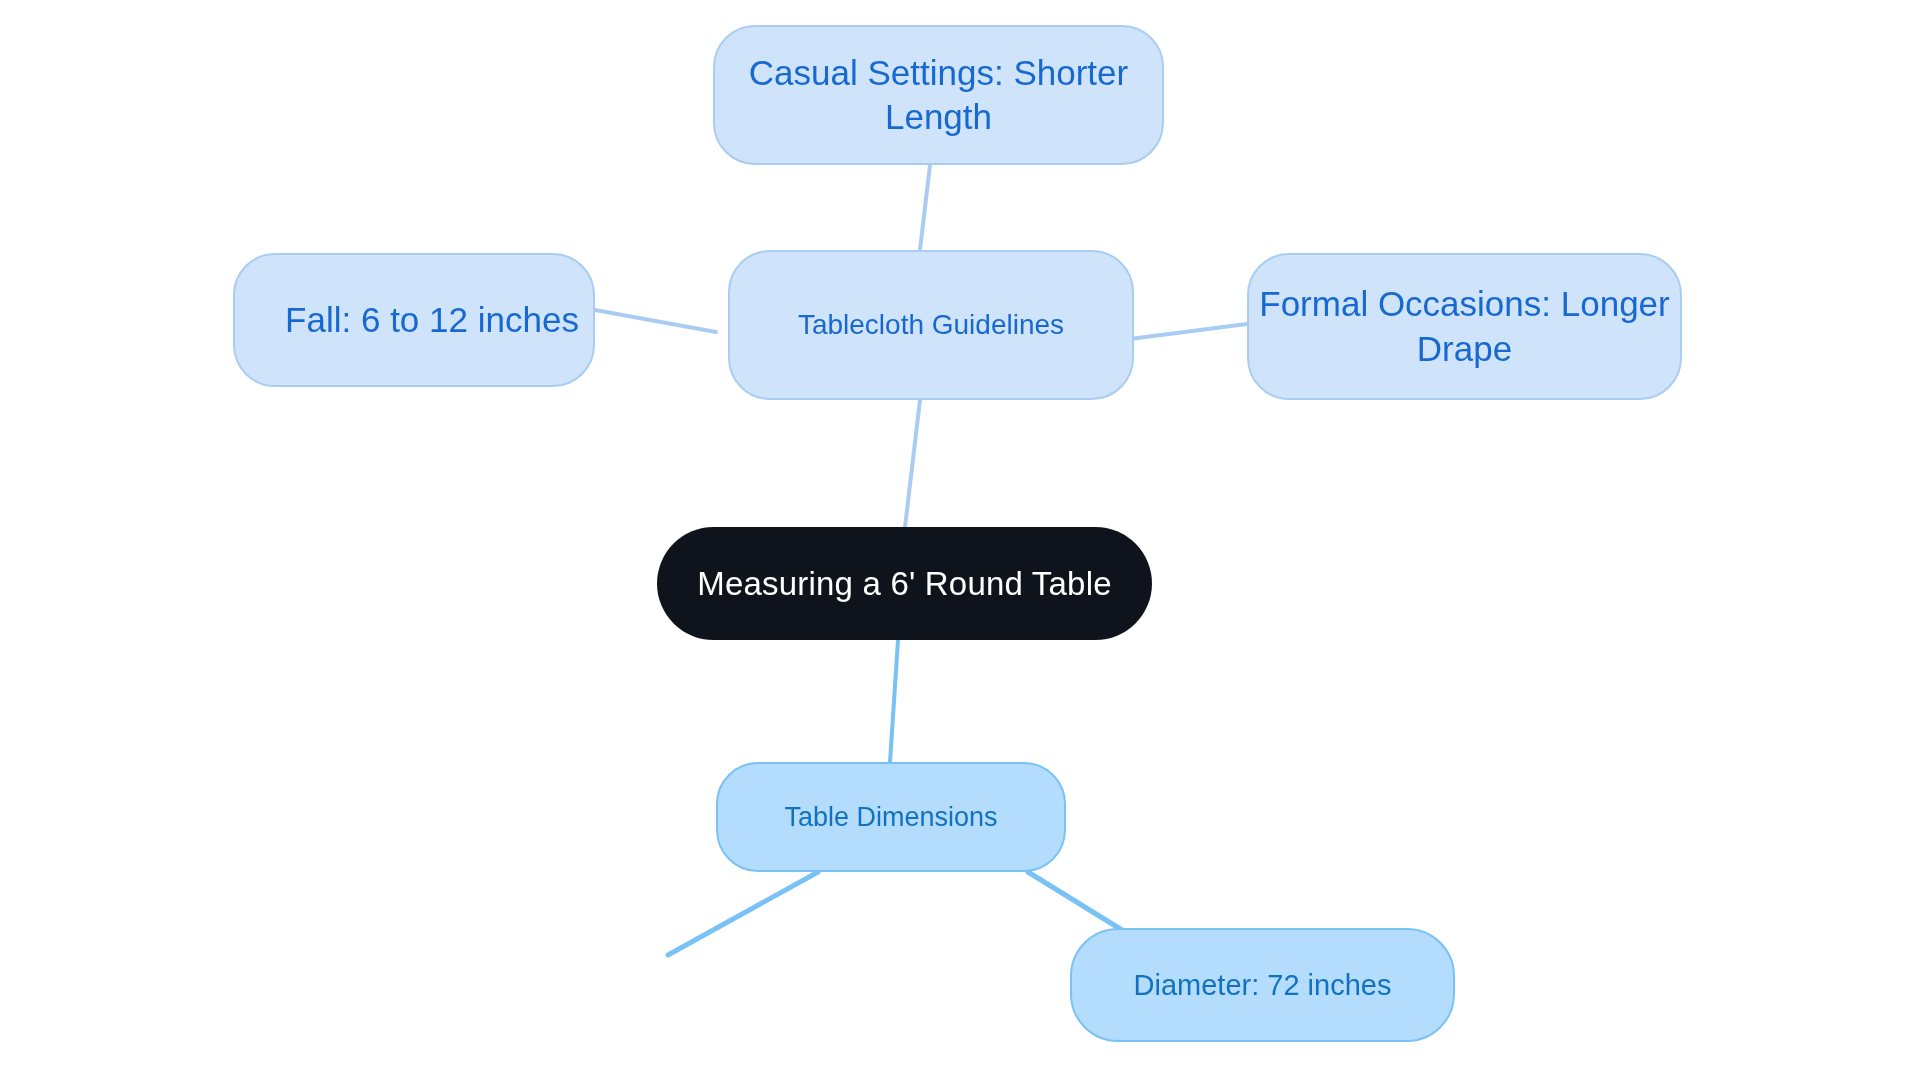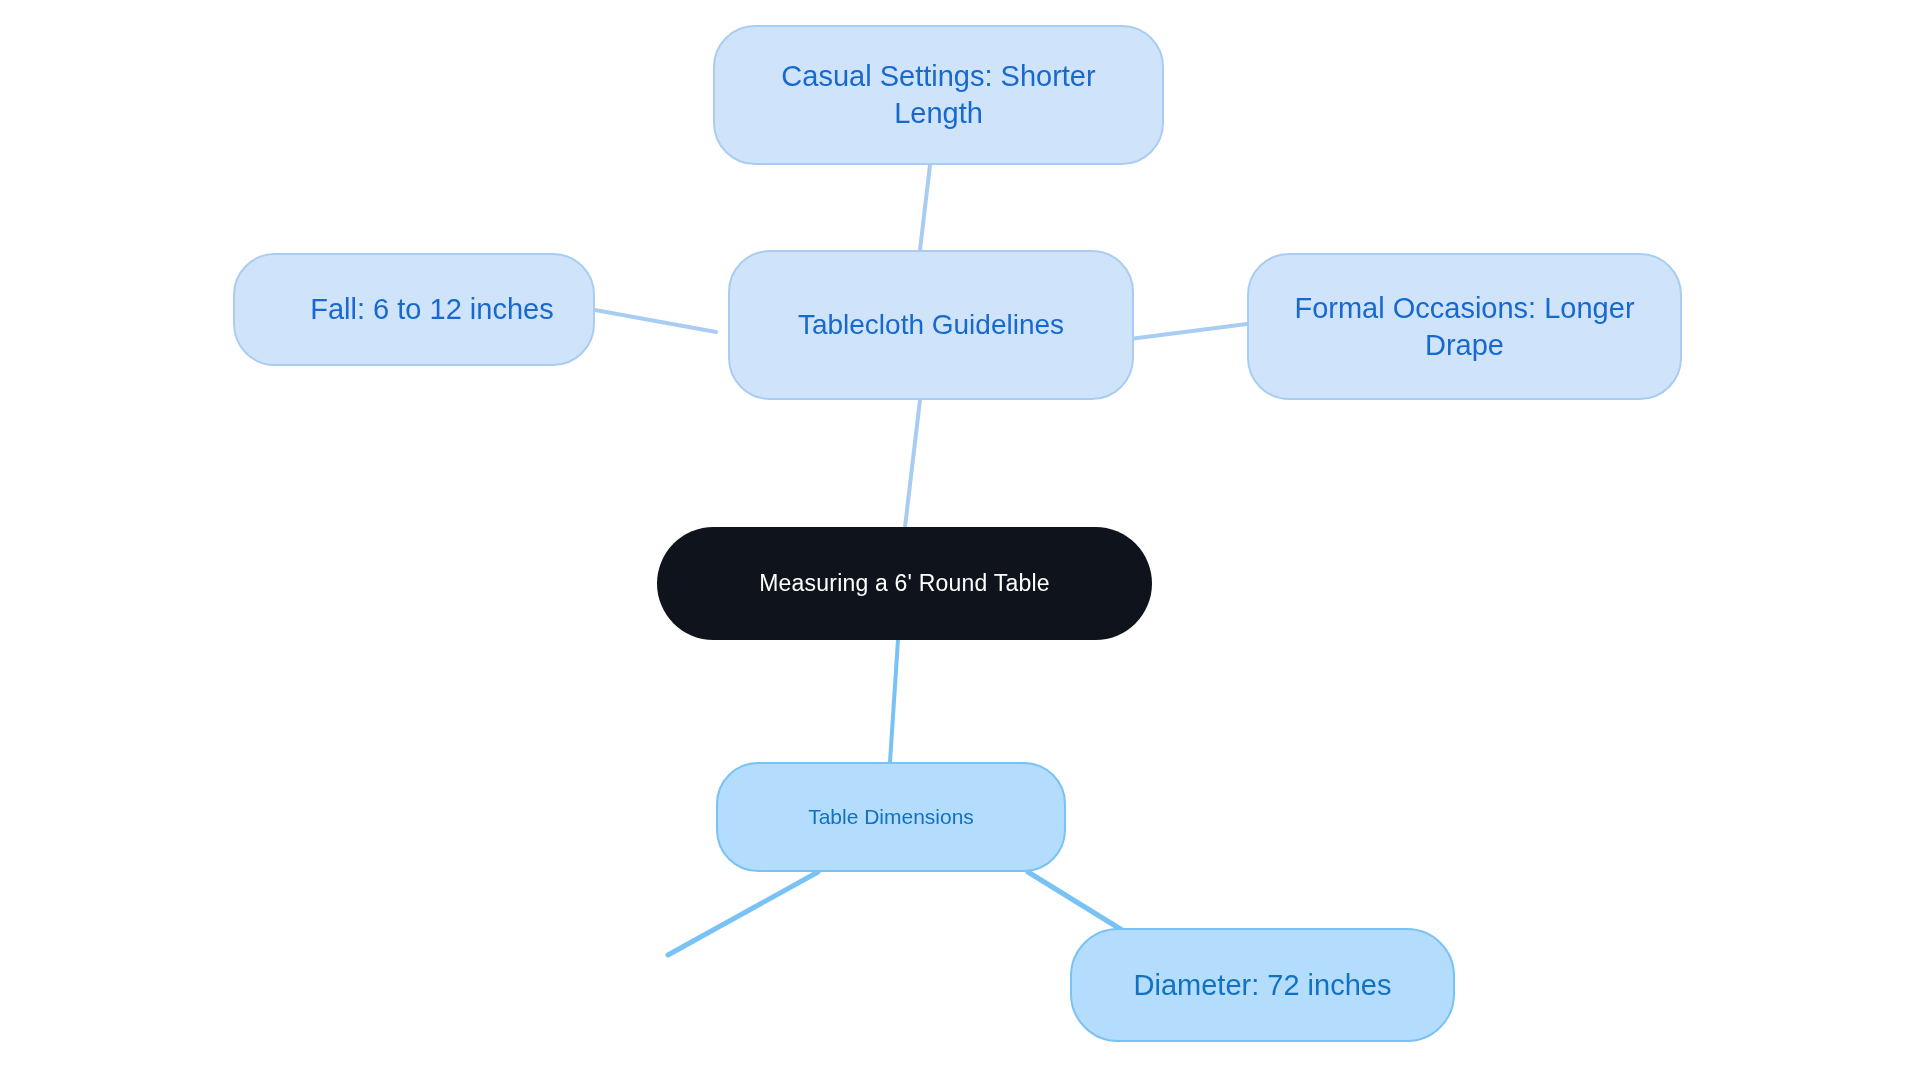--- a/index.html
+++ b/index.html
@@ -31,45 +31,45 @@
     justify-content: center;
     text-align: center;
     line-height: 1.26;
     white-space: pre-line;
     z-index: 2;
   }
   .node-root {
     background: #0f141c;
     color: #ffffff;
     border-radius: 60px;
-    font-size: 23px;
+    font-size: 33px;
     border: none;
     letter-spacing: 0.2px;
   }
   .node-branch-a {
     background: #cfe3fa;
     color: #1769d0;
     border: 2px solid #a9cdf2;
     border-radius: 42px;
     font-size: 28px;
     margin-left: 12px;
   }
   .node-leaf-a {
     background: #cfe3fa;
     color: #1769d0;
     border: 2px solid #a9cdf2;
     border-radius: 42px;
-    font-size: 29px;
+    font-size: 35px;
   }
   .node-branch-b {
     background: #b3dcfd;
     color: #1272c0;
     border: 2px solid #79c2f5;
     border-radius: 42px;
-    font-size: 21px;
+    font-size: 27px;
   }
   .node-leaf-b {
     background: #b3dcfd;
     color: #1272c0;
     border: 2px solid #79c2f5;
     border-radius: 48px;
     font-size: 29px;
   }
 </style>
 </head>
@@ -83,21 +83,21 @@
     <line x1="716" y1="332" x2="595" y2="310" stroke="#a9cdf2" stroke-width="4" stroke-linecap="round"></line>
     <line x1="1122" y1="340" x2="1247" y2="324" stroke="#a9cdf2" stroke-width="4" stroke-linecap="round"></line>
     <line x1="898" y1="640" x2="890" y2="762" stroke="#79c2f5" stroke-width="4" stroke-linecap="round"></line>
     <line x1="818" y1="872" x2="668" y2="955" stroke="#79c2f5" stroke-width="5" stroke-linecap="round"></line>
     <line x1="1028" y1="872" x2="1122" y2="930" stroke="#79c2f5" stroke-width="5" stroke-linecap="round"></line>
   </svg>
 
   <div class="node node-leaf-a" style="left:713px; top:25px; width:451px; height:140px;">Casual Settings: Shorter
 Length</div>
 
-  <div class="node node-leaf-a" style="left:233px; top:253px; width:362px; height:113px;padding-left:36px;">Fall: 6 to 12 inches</div>
+  <div class="node node-leaf-a" style="left:233px; top:253px; width:362px; height:134px;padding-left:36px;">Fall: 6 to 12 inches</div>
 
   <div class="node node-leaf-a" style="left:1247px; top:253px; width:435px; height:147px;">Formal Occasions: Longer
 Drape</div>
 
   <div class="node node-branch-a" style="left:716px; top:250px; width:406px; height:150px;">Tablecloth Guidelines</div>
 
   <div class="node node-root" style="left:657px; top:527px; width:495px; height:113px;">Measuring a 6' Round Table</div>
 
   <div class="node node-branch-b" style="left:716px; top:762px; width:350px; height:110px;">Table Dimensions</div>
 

